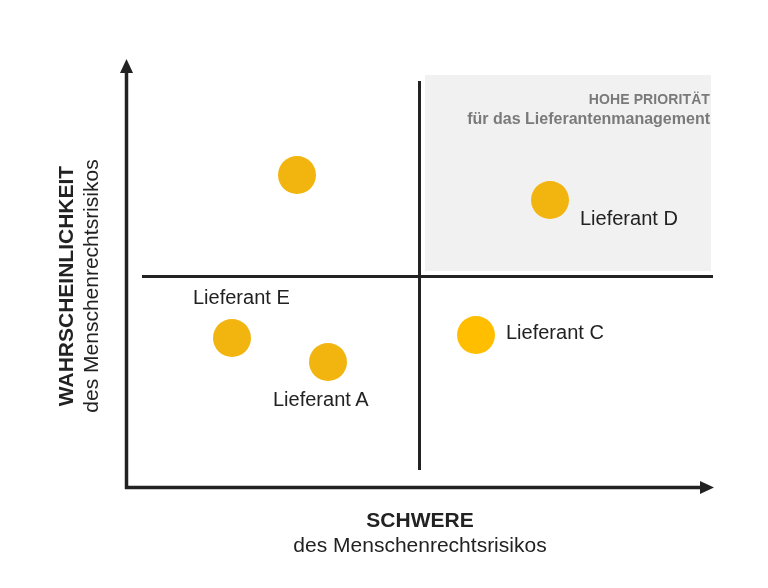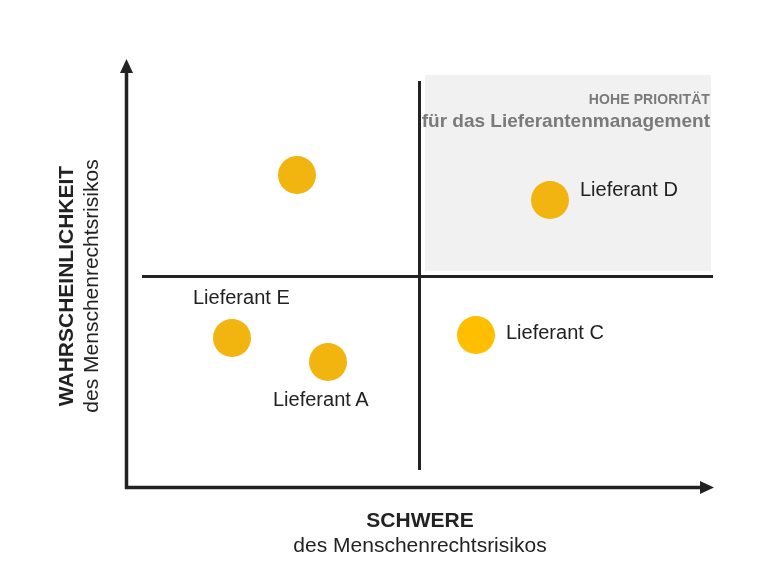--- a/index.html
+++ b/index.html
@@ -3,21 +3,21 @@
 <meta charset="utf-8">
 <style>
   html, body { margin: 0; padding: 0; background: #ffffff; }
   body { width: 768px; height: 588px; position: relative; overflow: hidden;
          font-family: "Liberation Sans", "DejaVu Sans", sans-serif; color: #222222; }
   .stage { position: absolute; left: 0; top: 0; width: 768px; height: 588px; margin-top: 18px; }
   svg { position: absolute; left: 0; top: 0; }
   .lbl { position: absolute; white-space: nowrap; font-size: 20px; color: #222222; line-height: 1; }
   .prio { position: absolute; right: 58px; top: 73px; text-align: right; color: #7a7a7a; line-height: 1.25; }
   .prio .t1 { font-weight: bold; font-size: 14px; letter-spacing: 0.1px; }
-  .prio .t2 { font-weight: bold; font-size: 19px; }
+  .prio .t2 { font-weight: bold; font-size: 16px; }
   .xaxis { position: absolute; left: 0; width: 840px; top: 489px; text-align: center; line-height: 1.2; }
   .xaxis .bold { font-weight: bold; font-size: 21px; }
   .xaxis .sub { font-size: 21px; }
   .yaxis { position: absolute; left: 78px; top: 268px; width: 330px; text-align: center;
            transform: translate(-50%, -50%) rotate(-90deg); transform-origin: center center; line-height: 1.2; }
   .yaxis .bold { font-weight: bold; font-size: 21px; }
   .yaxis .sub { font-size: 21px; }
 </style>
 </head>
 <body>
@@ -42,21 +42,21 @@
     <circle cx="232" cy="320" r="19" fill="#F2B50F"></circle>
     <circle cx="328" cy="344" r="19" fill="#F2B50F"></circle>
     <circle cx="476" cy="317" r="19" fill="#FFBE00"></circle>
   </svg>
 
   <div class="prio">
     <div class="t1">HOHE PRIORITÄT</div>
     <div class="t2">für das Lieferantenmanagement</div>
   </div>
 
-  <div class="lbl" style="left:580px; top:161px;">Lieferant D</div>
+  <div class="lbl" style="left:580px; top:190px;">Lieferant D</div>
   <div class="lbl" style="left:193px; top:269px;">Lieferant E</div>
   <div class="lbl" style="left:506px; top:304px;">Lieferant C</div>
   <div class="lbl" style="left:273px; top:371px;">Lieferant A</div>
 
   <div class="xaxis">
     <div class="bold">SCHWERE</div>
     <div class="sub">des Menschenrechtsrisikos</div>
   </div>
 
   <div class="yaxis">

